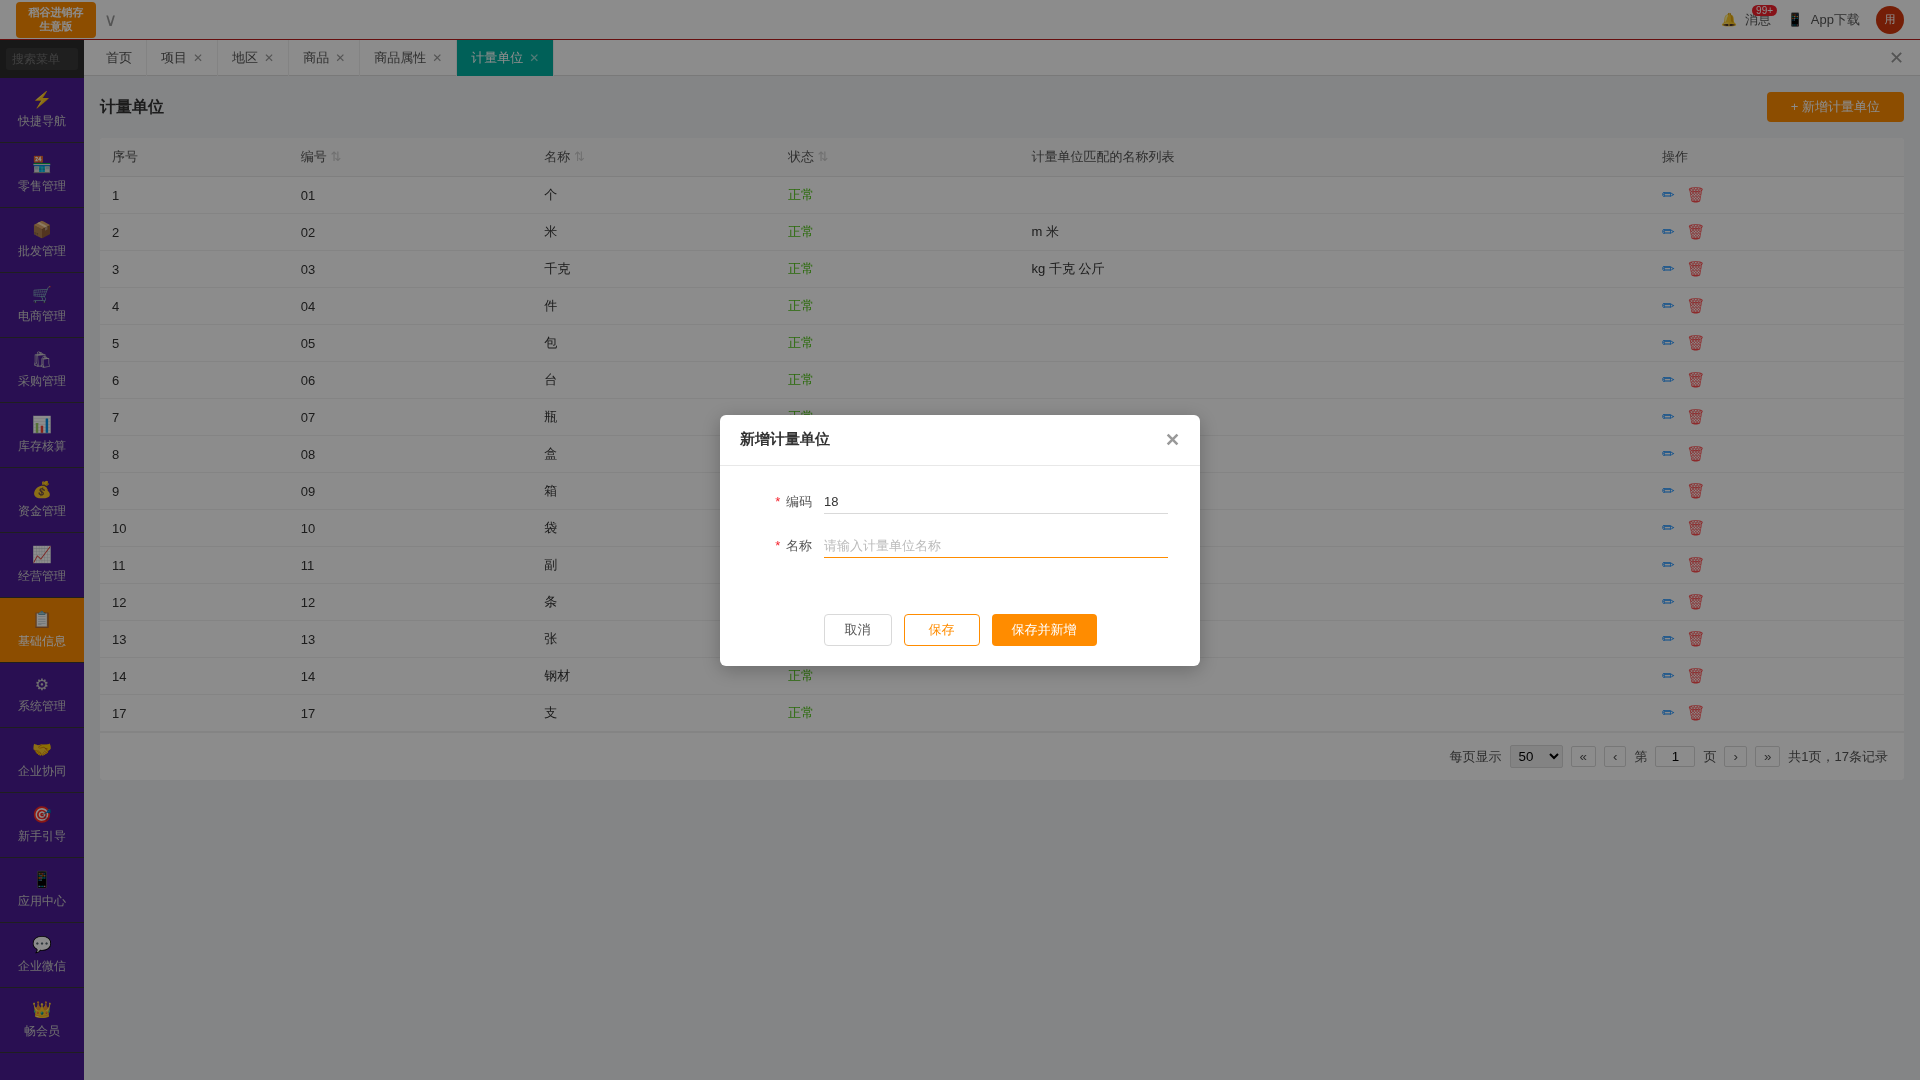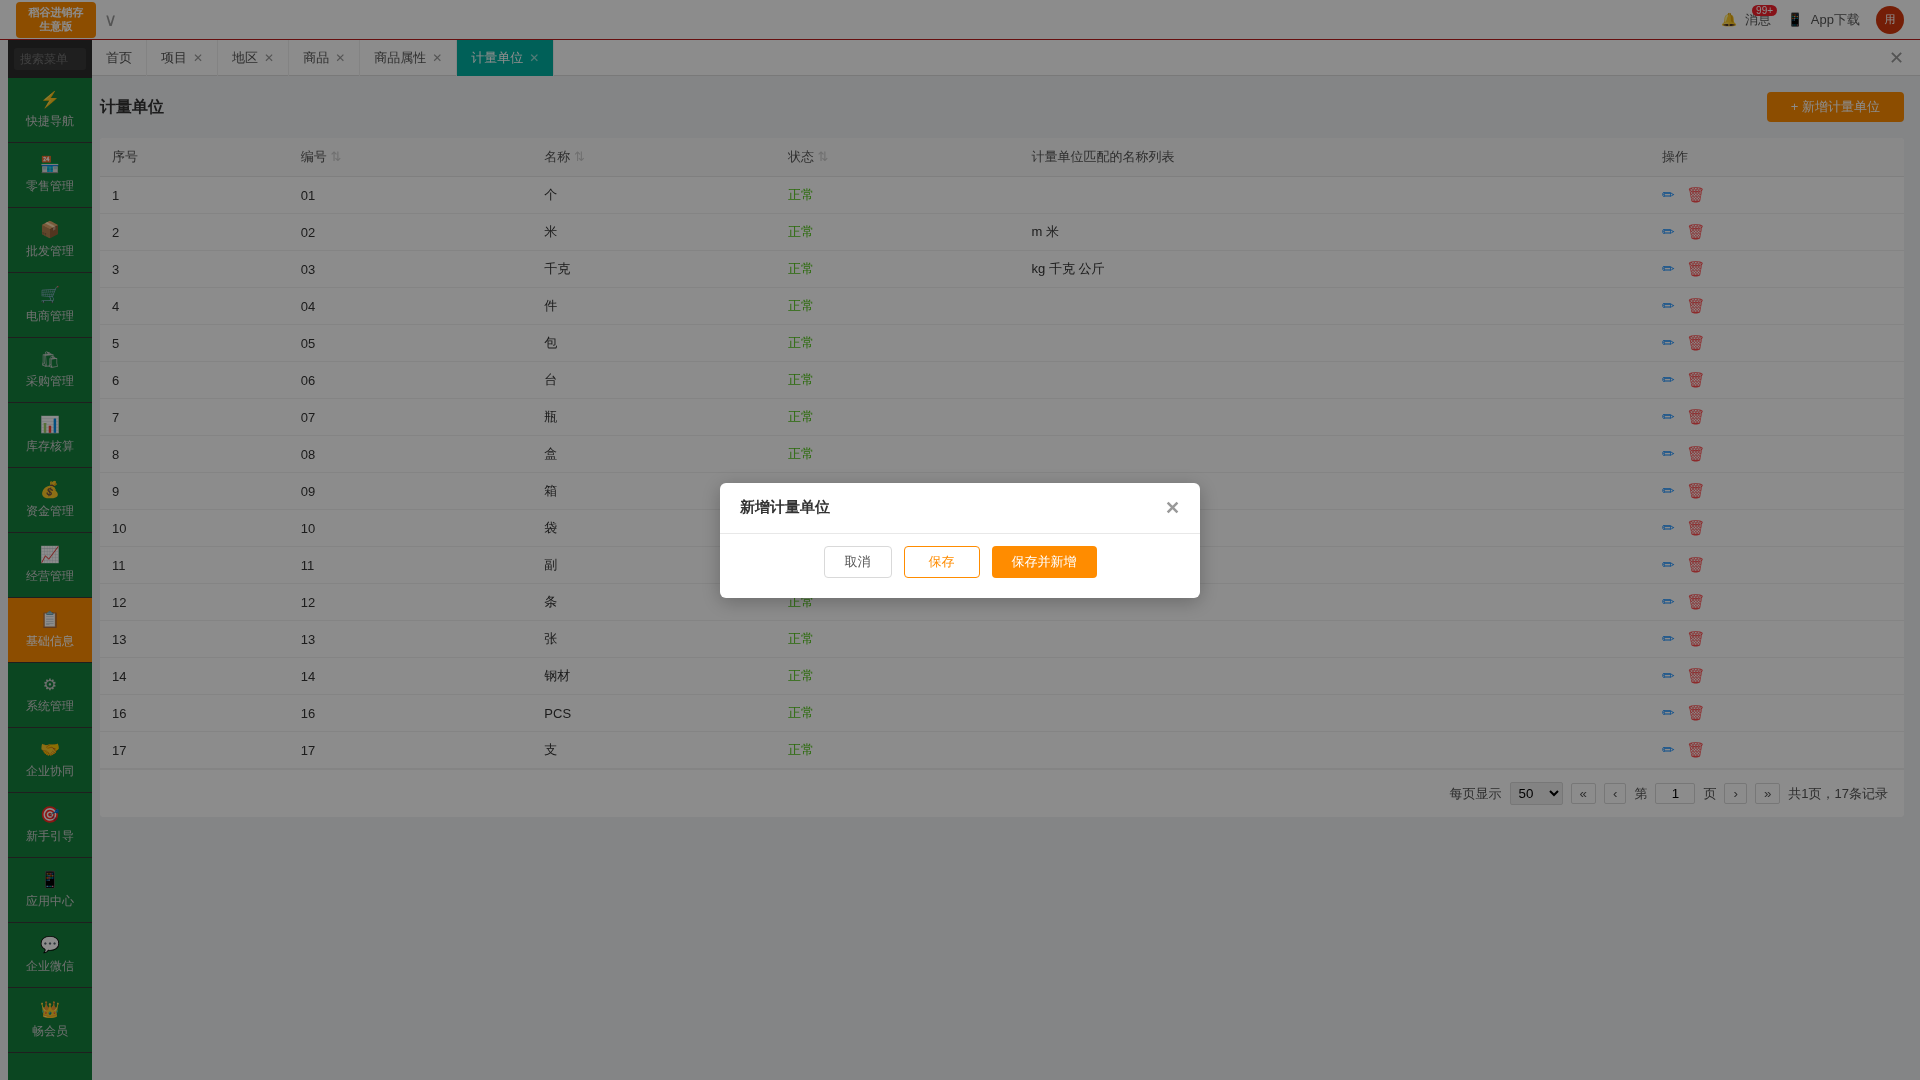--- a/index.html
+++ b/index.html
@@ -18,22 +18,22 @@
     }
     .top-bar-left { display: flex; align-items: center; gap: 8px; }
     .logo-box { width: 80px; height: 36px; background: #ff8c00; border-radius: 4px; display: flex; align-items: center; justify-content: center; color: #fff; font-weight: bold; font-size: 12px; }
     .top-bar-right { display: flex; align-items: center; gap: 16px; font-size: 13px; color: #555; }
     .notification-icon { position: relative; }
     .badge { position: absolute; top: -6px; right: -6px; background: #f5222d; color: #fff; border-radius: 8px; font-size: 10px; padding: 0 4px; min-width: 16px; text-align: center; }
     .avatar { width: 28px; height: 28px; background: #d4380d; border-radius: 50%; display: flex; align-items: center; justify-content: center; color: #fff; font-size: 11px; }
 
     
     .sidebar {
-      position: fixed; top: 40px; left: 8px; bottom: 0; width: 84px;
-      background: #15803d;
+      position: fixed; top: 40px; left: 0; bottom: 0; width: 84px;
+      background: #4c1d95;
       overflow-y: auto;
       z-index: 99;
     }
     .sidebar-item {
       display: flex; flex-direction: column; align-items: center; justify-content: center;
       padding: 12px 4px;
       color: #ccc;
       cursor: pointer;
       font-size: 12px;
       gap: 4px;
@@ -451,31 +451,20 @@
       <td>14</td>
       <td>钢材</td>
       <td class="status-normal">正常</td>
       <td></td>
       <td>
         <span class="action-btn" title="编辑">✏</span>
         <span class="action-delete" title="删除">🗑</span>
       </td>
     </tr>
           <tr>
-      <td>16</td>
-      <td>16</td>
-      <td>PCS</td>
-      <td class="status-normal">正常</td>
-      <td></td>
-      <td>
-        <span class="action-btn" title="编辑">✏</span>
-        <span class="action-delete" title="删除">🗑</span>
-      </td>
-    </tr>
-          <tr>
       <td>17</td>
       <td>17</td>
       <td>支</td>
       <td class="status-normal">正常</td>
       <td></td>
       <td>
         <span class="action-btn" title="编辑">✏</span>
         <span class="action-delete" title="删除">🗑</span>
       </td>
     </tr>
@@ -501,19 +490,35 @@
     </div>
   </div>
 </div>
 
 <div class="overlay">
   <div class="modal">
     <div class="modal-header">
       <span>新增计量单位</span>
       <span class="modal-close">✕</span>
     </div>
+    <div class="modal-body">
+      <div class="form-row">
+        <div class="form-label">
+          <span class="required">*</span>
+          <span>编码</span>
+        </div>
+        <input class="form-input" type="text" value="18" style="">
+      </div>
+      <div class="form-row">
+        <div class="form-label">
+          <span class="required">*</span>
+          <span>名称</span>
+        </div>
+        <input class="form-input focused" type="text" placeholder="请输入计量单位名称" style="">
+      </div>
+    </div>
     <div class="modal-footer">
       <button class="btn-cancel">取消</button>
       <button class="btn-save">保存</button>
       <button class="btn-save-new">保存并新增</button>
     </div>
   </div>
 </div>
 
 </body></html>

